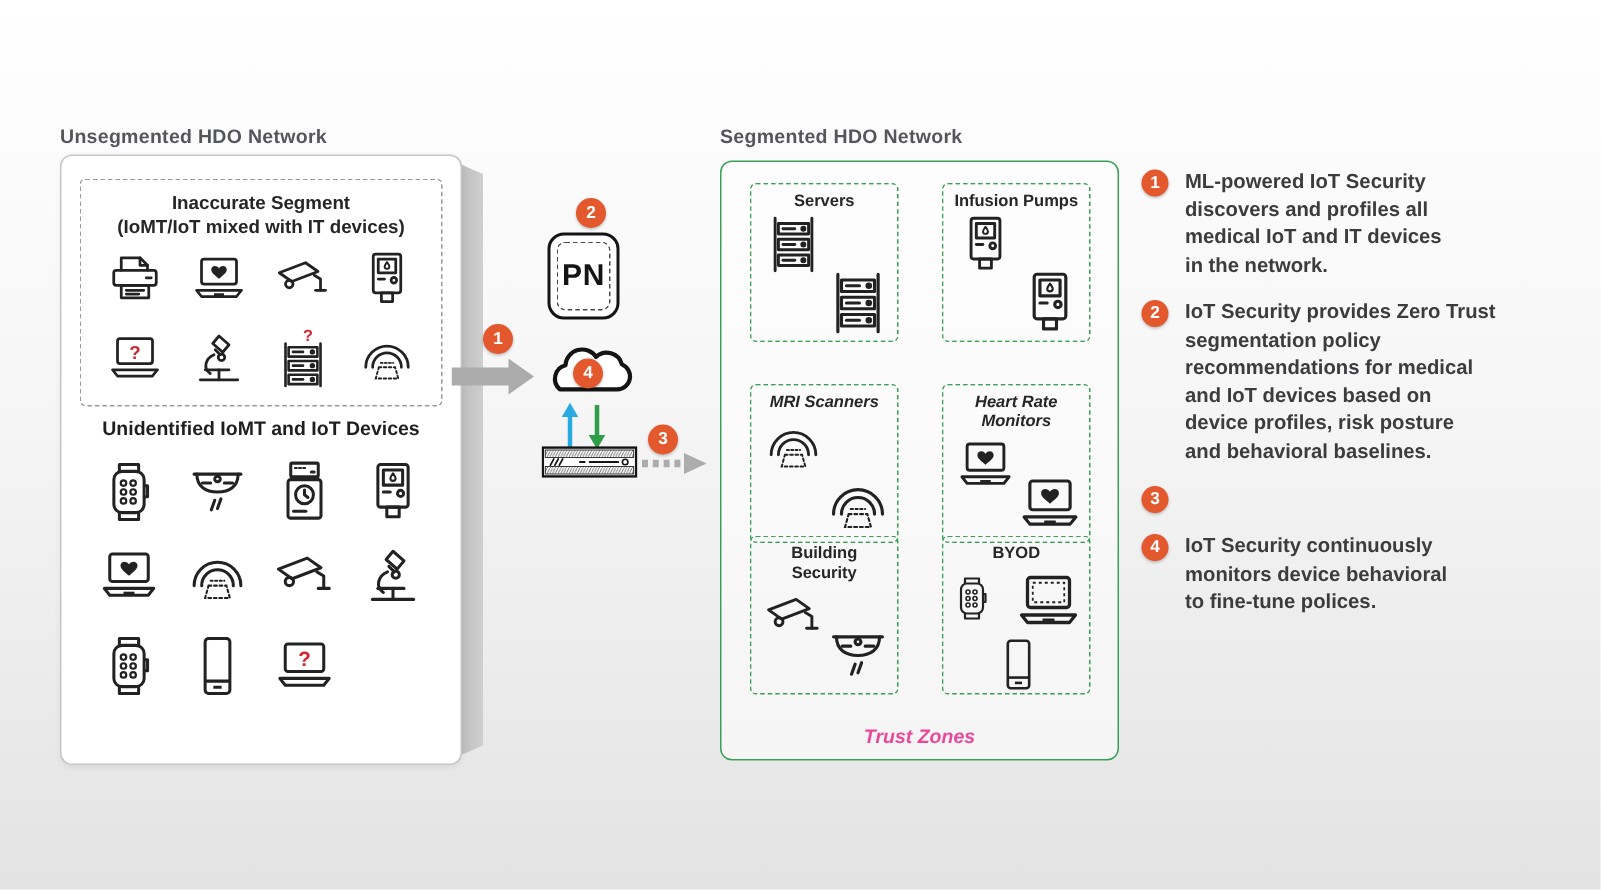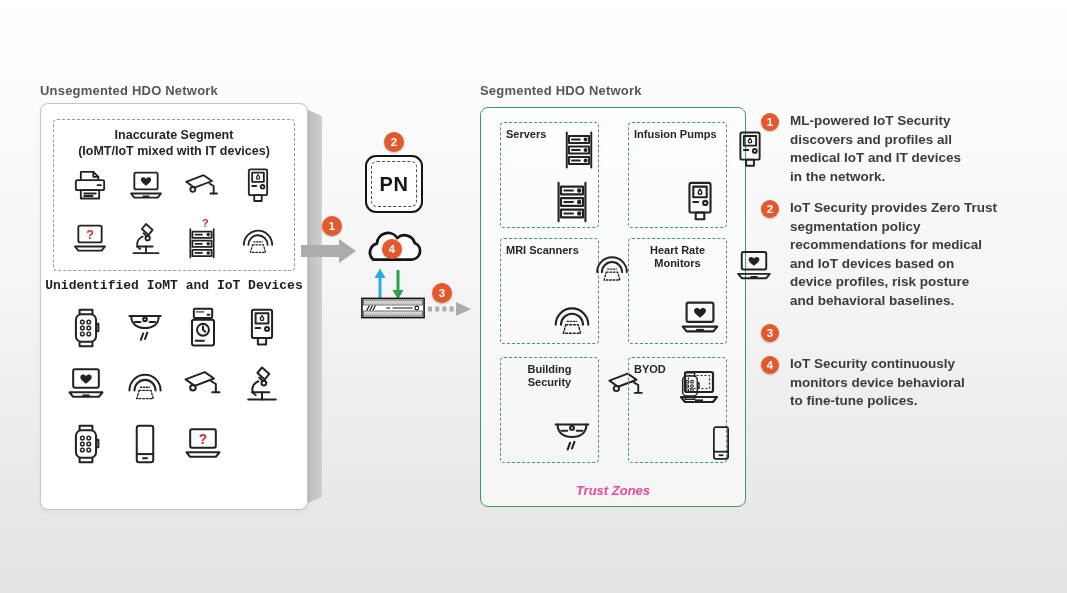--- a/index.html
+++ b/index.html
@@ -28,58 +28,58 @@
   .dashed-box{
     position:absolute; left:12px; top:15px; right:12px; height:152px;
     border:1.6px dashed #9a9a9a; border-radius:4px;
     display:flex; flex-direction:column; padding:7px 6px 4px;
   }
   .dbox-title{ text-align:center; font-size:12.5px; font-weight:bold; color:#262626; line-height:16px;}
   .irow{ display:flex; justify-content:space-around; align-items:center; flex:1; padding:0 2px;}
   .irow .icon{ width:40px; height:40px; }
   .mid-label,.bot-label{
     position:absolute; left:0; right:0; text-align:center;
-    font-size:13px; font-weight:bold; color:#1f1f1f;font-family:Liberation Mono, monospace;
+    font-size:13px; font-weight:bold; color:#1f1f1f;
   }
   .mid-label{ top:174px; }
   .bot-label{ top:376px; }
   .grow{ position:absolute; left:16px; right:16px; height:50px;
     display:grid; grid-template-columns:repeat(4,1fr); justify-items:center; align-items:center;}
   .grow .icon{ width:44px; height:44px; }
   .grow1{ top:199px; } .grow2{ top:255px; } .grow3{ top:315px; }
   
   .badge{
     position:absolute; width:20px; height:20px; border-radius:50%;
     background:var(--accent-orange,#e3582c); color:#fff; font-size:11.5px; font-weight:bold;
     display:flex; align-items:center; justify-content:center; z-index:6;
     box-shadow:0 1px 2px rgba(0,0,0,.25);
   }
   .pn-box{
-    position:absolute; left:365px; top:155px; width:58px; height:58px;
+    position:absolute; left:365px; top:155px; width:48px; height:58px;
     background:#fff; border:2.5px solid #141414; border-radius:11px;
     display:flex; align-items:center; justify-content:center;
   }
   .pn-inner{
     position:absolute; inset:4px; border:1.4px dashed #4a4a4a; border-radius:6px;
   }
   .pn-text{ font-size:20px; font-weight:bold; color:#141414; letter-spacing:.5px; }
   
   .panel-right{
     position:absolute; left:480px; top:107px; width:266px; height:400px;
     border:1.6px solid var(--accent-green,#3aa154); border-radius:8px;
     background:rgba(255,255,255,.55); z-index:2;
   }
   .zone{
     position:absolute; width:99px; height:106px;
     border:1.6px dashed var(--accent-green,#3aa154); border-radius:4px;
-    display:flex; flex-direction:row; padding-top:5px;
+    display:flex; flex-direction:column; padding-top:5px;
   }
   .zone:nth-child(odd){ left:19px; } .zone:nth-child(even){ left:147px; }
   .zone:nth-child(-n+2){ top:14px; }
-  .zone:nth-child(n+3):nth-child(-n+4){ top:130px; }
+  .zone:nth-child(n+3):nth-child(-n+4){ top:148px;font-style:italic; }
   .zone:nth-child(n+5){ top:249px; }
   .zlabel{ text-align:center; font-size:11px; font-weight:bold; color:#262626; line-height:13px; padding:0 5px;}
   .zicons{ position:relative; flex:1; }
   .zicons .icon:nth-child(1){ position:absolute; left:7px; top:1px; width:42px; height:42px; }
   .zicons .icon:nth-child(2){ position:absolute; right:3px; bottom:2px; width:46px; height:46px; }
   .zone-byod .zicons .icon:nth-child(1){ left:3px; top:7px; width:32px; height:32px; }
   .zone-byod .zicons .icon:nth-child(2){ right:3px; top:1px; bottom:auto; width:48px; height:48px; }
   .zone-byod .zicons .icon:nth-child(3){ position:absolute; left:31px; bottom:0; width:38px; height:38px; }
   .tz-label{ position:absolute; left:0; right:0; top:375px; text-align:center;
     font-size:13px; font-weight:bold; color:#ec4899;font-style:italic; }

